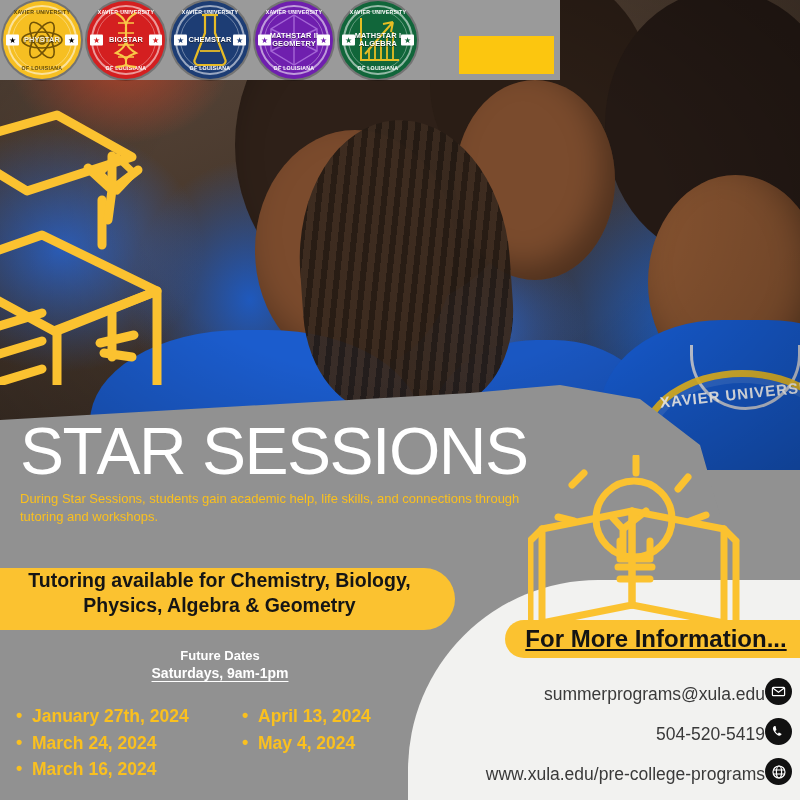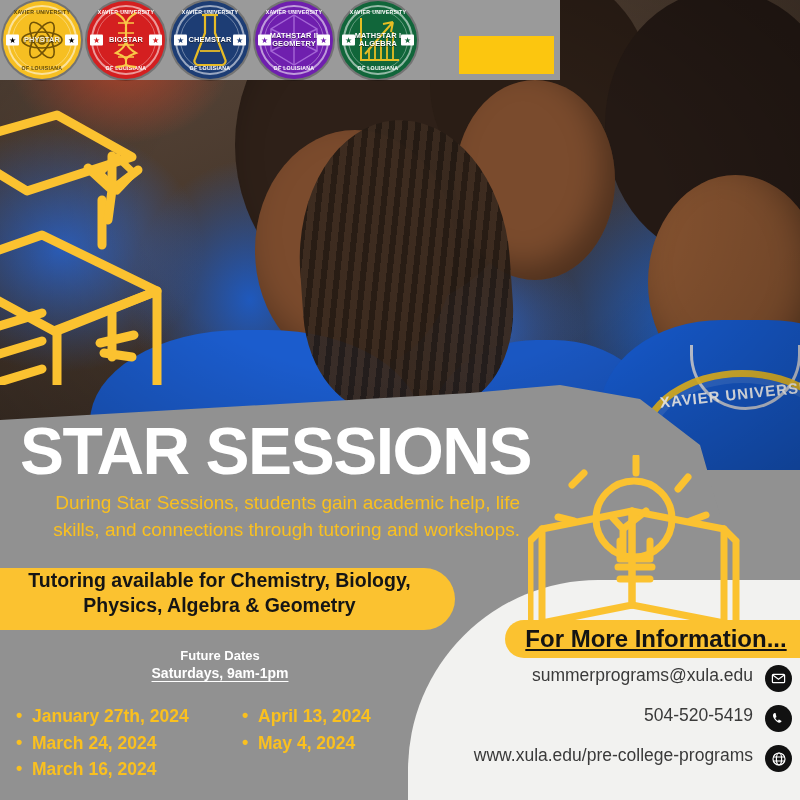--- a/index.html
+++ b/index.html
@@ -85,24 +85,24 @@
 
   .blankbox{position:absolute;left:459px;top:36px;width:95px;height:38px;background:#fcc60f;}
 
   
   .gradcaps{position:absolute;left:-18px;top:95px;width:190px;height:290px;z-index:4;}
 
   
   .graypanel{position:absolute;left:0;top:385px;width:800px;height:415px;background:#919191;
     clip-path:polygon(0 35px, 470px 8px, 560px 0, 640px 14px, 700px 60px, 720px 130px, 800px 130px, 800px 415px, 0 415px);}
 
-  .title{position:absolute;left:20px;top:418px;color:#ffffff;font-weight:700;
+  .title{position:absolute;left:20px;top:418px;color:#ffffff;font-weight:400;
     font-size:66px;letter-spacing:-1.5px;line-height:1;z-index:6;}
-  .desc{position:absolute;left:20px;top:490px;width:500px;text-align:right;
-    color:#fac01f;font-size:19px;line-height:1.42;font-weight:400;z-index:6;}
+  .desc{position:absolute;left:20px;top:490px;width:500px;text-align:left;
+    color:#fac01f;font-size:13px;line-height:1.42;font-weight:400;z-index:6;}
 
   .pill-tutor{position:absolute;left:0;top:568px;width:455px;height:62px;background:#fbc230;
     border-radius:0 40px 40px 0;display:flex;align-items:flex-start;justify-content:center;z-index:6;}
   .pill-tutor span{display:block;text-align:center;color:#151515;font-weight:700;font-size:19.5px;
     line-height:1.3;padding-right:16px;}
 
   .dates-head{position:absolute;left:20px;top:648px;width:400px;text-align:center;z-index:6;}
   .dates-head .d1{color:#ffffff;font-weight:700;font-size:13px;}
   .dates-head .d2{color:#ffffff;font-weight:700;font-size:14px;text-decoration:underline;
     text-underline-offset:3px;margin-top:2px;}
@@ -118,21 +118,21 @@
   .whitepanel{position:absolute;left:408px;top:580px;width:392px;height:220px;background:#f2f2f0;
     border-radius:190px 0 0 0;z-index:5;}
 
   .bulb{position:absolute;left:528px;top:455px;width:215px;height:180px;z-index:6;}
 
   .pill-info{position:absolute;left:505px;top:620px;width:320px;height:38px;background:#fbc230;
     border-radius:22px;display:flex;align-items:center;justify-content:center;z-index:7;}
   .pill-info span{color:#141414;font-weight:700;font-size:24px;padding-right:18px;text-decoration:underline;}
 
   .contacts{position:absolute;left:420px;top:665px;width:380px;z-index:7;}
-  .crow{display:flex;align-items:flex-start;justify-content:flex-end;gap:12px;height:40px;}
+  .crow{display:flex;align-items:flex-end;justify-content:flex-end;height:40px;}
   .crow .ctext{color:#3a3a3a;font-size:17.5px;white-space:nowrap;}
   .crow .cicon{width:27px;height:27px;border-radius:50%;background:#111;
     display:flex;align-items:center;justify-content:center;flex:0 0 auto;margin-right:8px;}
 </style>
 </head>
 <body>
 
 <div id="poster">
 
   <div class="photo">

